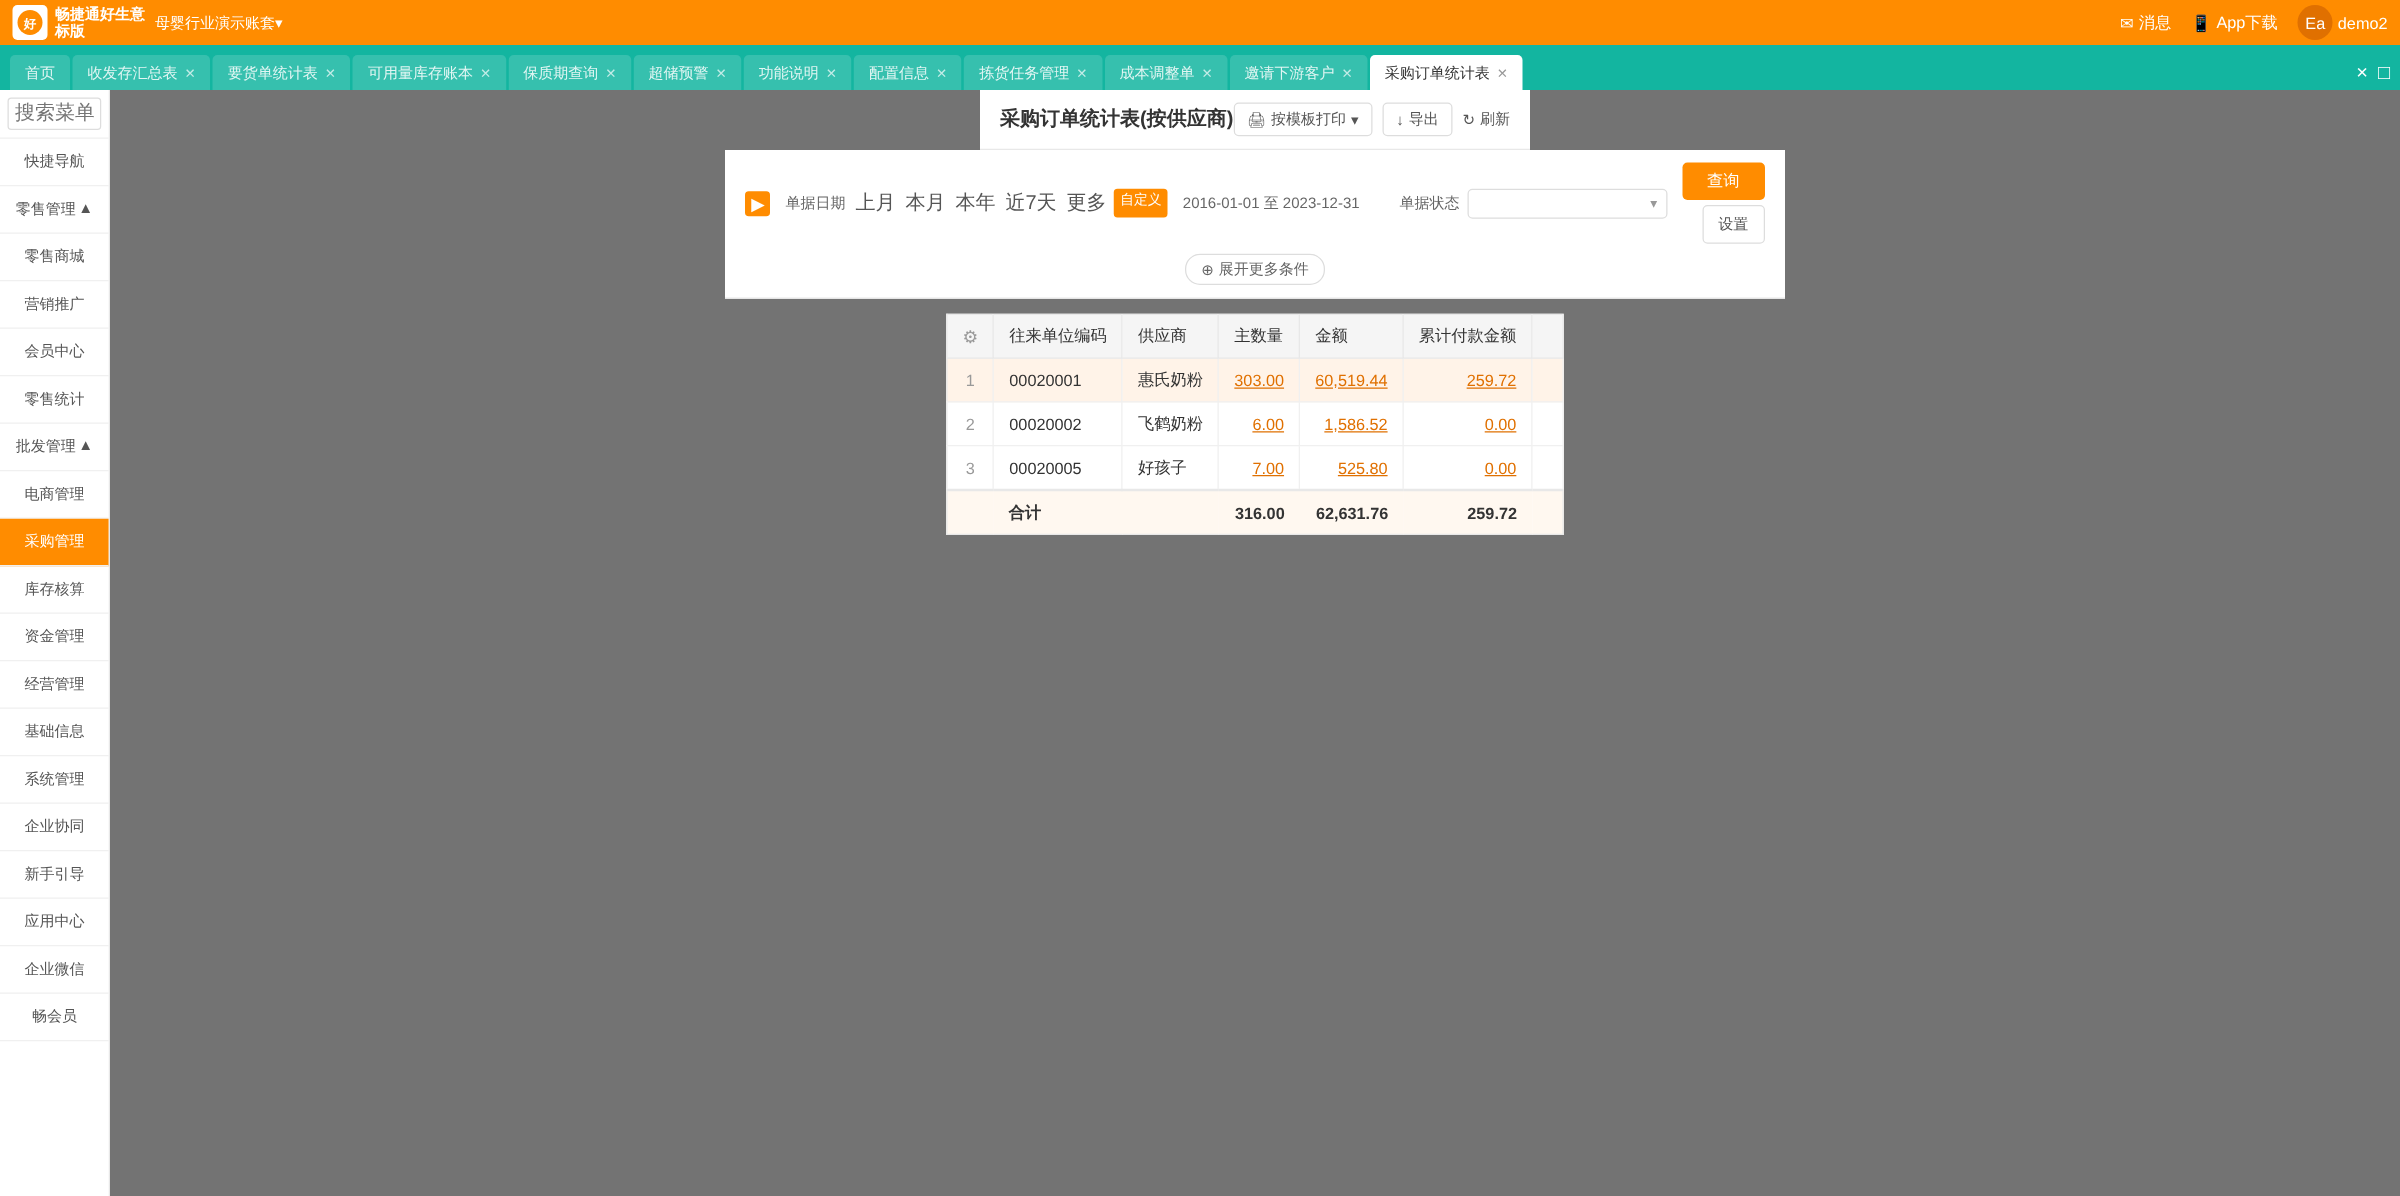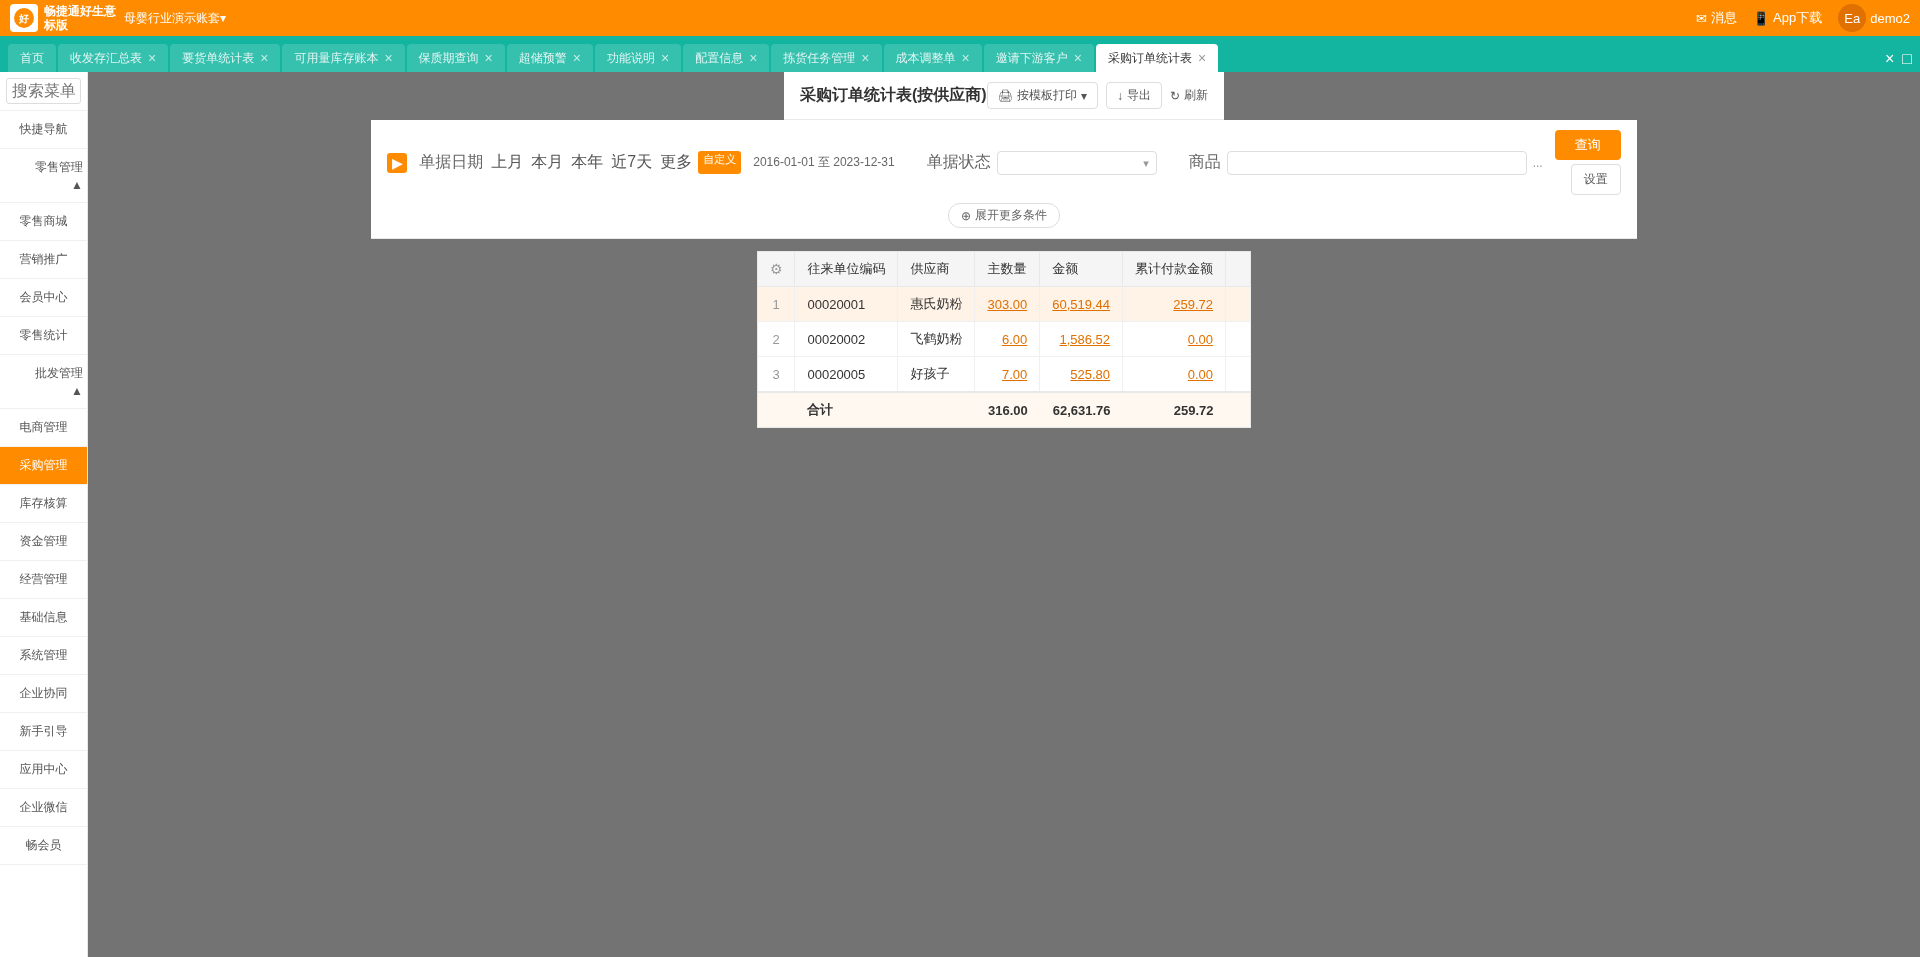--- a/index.html
+++ b/index.html
@@ -25,39 +25,39 @@
     .tab.active .close-btn { color: #999; }
     .tab-actions { margin-left: auto; display: flex; align-items: center; gap: 8px; color: #fff; font-size: 16px; padding-bottom: 4px; }
 
     
     .main-layout { display: flex; flex: 1; overflow: hidden; }
 
     
     .sidebar { width: 88px; background: #fff; border-right: 1px solid #e8e8e8; display: flex; flex-direction: column; flex-shrink: 0; overflow-y: auto; }
     .sidebar-item { padding: 10px 4px; text-align: center; cursor: pointer; color: #555; font-size: 12px; border-bottom: 1px solid #f0f0f0; white-space: nowrap; overflow: hidden; text-overflow: ellipsis; }
     .sidebar-item.active { background: #ff8c00; color: #fff; }
-    .sidebar-item.has-arrow { display: flex; align-items: flex-end; justify-content: center; gap: 2px; flex-direction: column; }
+    .sidebar-item.has-arrow { display: flex; align-items: flex-start; justify-content: center; gap: 2px; }
 
     
     .content { flex: 1; overflow: hidden; display: flex; flex-direction: column; background: #737373; align-items: center; }
 
     
     .page-header { background: #fff; padding: 10px 16px 0; border-bottom: 1px solid #e8e8e8; flex-shrink: 0; display: flex; align-items: center; justify-content: space-between; }
     .page-title { font-size: 16px; font-weight: bold; color: #333; padding-bottom: 10px; }
     .page-header-actions { display: flex; align-items: center; gap: 8px; padding-bottom: 10px; }
     .btn-print { display: flex; align-items: center; gap: 4px; border: 1px solid #ddd; border-radius: 4px; padding: 4px 10px; background: #fff; cursor: pointer; font-size: 12px; color: #555; }
     .btn-export { display: flex; align-items: center; gap: 4px; border: 1px solid #ddd; border-radius: 4px; padding: 4px 10px; background: #fff; cursor: pointer; font-size: 12px; color: #555; }
     .btn-refresh { display: flex; align-items: center; gap: 4px; border: none; background: none; cursor: pointer; font-size: 12px; color: #555; }
 
     
     .filter-bar { background: #fff; padding: 10px 16px; border-bottom: 1px solid #e8e8e8; flex-shrink: 0; }
     .filter-row { display: flex; align-items: center; gap: 12px; flex-wrap: wrap; }
     .filter-toggle { background: #ff8c00; color: #fff; border: none; border-radius: 3px; width: 20px; height: 20px; cursor: pointer; font-size: 14px; display: flex; align-items: center; justify-content: center; flex-shrink: 0; }
     .filter-group { display: flex; align-items: center; gap: 6px; }
-    .filter-label { color: #666; font-size: 16px; white-space: nowrap; }
+    .filter-label { color: #666; font-size: 12px; white-space: nowrap; }
     .date-presets { display: flex; gap: 4px; }
     .date-preset { font-size: 16px; color: #555; cursor: pointer; padding: 1px 2px; }
     .date-range { font-size: 12px; color: #666; }
     .custom-tag { background: #ff8c00; color: #fff; border-radius: 3px; padding: 1px 5px; font-size: 11px; }
     .filter-select { border: 1px solid #ddd; border-radius: 4px; padding: 4px 24px 4px 8px; font-size: 12px; min-width: 160px; color: #333; background: #fff; appearance: none; cursor: pointer; position: relative; }
     .select-wrapper { position: relative; display: inline-block; }
     .select-wrapper::after { content: "▾"; position: absolute; right: 8px; top: 50%; transform: translateY(-50%); color: #999; font-size: 11px; pointer-events: none; }
     .filter-input { border: 1px solid #ddd; border-radius: 4px; padding: 4px 8px; font-size: 12px; min-width: 200px; color: #333; }
     .more-btn { color: #999; font-size: 12px; cursor: pointer; }
     .btn-query { background: #ff8c00; color: #fff; border: none; border-radius: 4px; padding: 6px 20px; cursor: pointer; font-size: 13px; font-weight: 500; }
@@ -281,25 +281,20 @@
           <span class="date-range">2016-01-01 至 2023-12-31</span>
         </div>
         <div class="filter-group" style="margin-left: 20px;">
           <span class="filter-label">单据状态</span>
           <div class="select-wrapper">
             <select class="filter-select">
               <option value=""></option>
             </select>
           </div>
         </div>
-        <div class="filter-group" style="margin-left: 20px;">
-          <span class="filter-label">商品</span>
-          <input class="filter-input" value="" style="min-width: 300px;">
-          <span class="more-btn">...</span>
-        </div>
         <div style="margin-left: auto; display: flex; flex-direction: column; gap: 4px; align-items: flex-end;">
           <button class="btn-query">查询</button>
           <button class="btn-setting">设置</button>
         </div>
       </div>
       <div class="expand-row">
         <button class="expand-btn">
           <span>⊕</span>
           <span>展开更多条件</span>
         </button>

